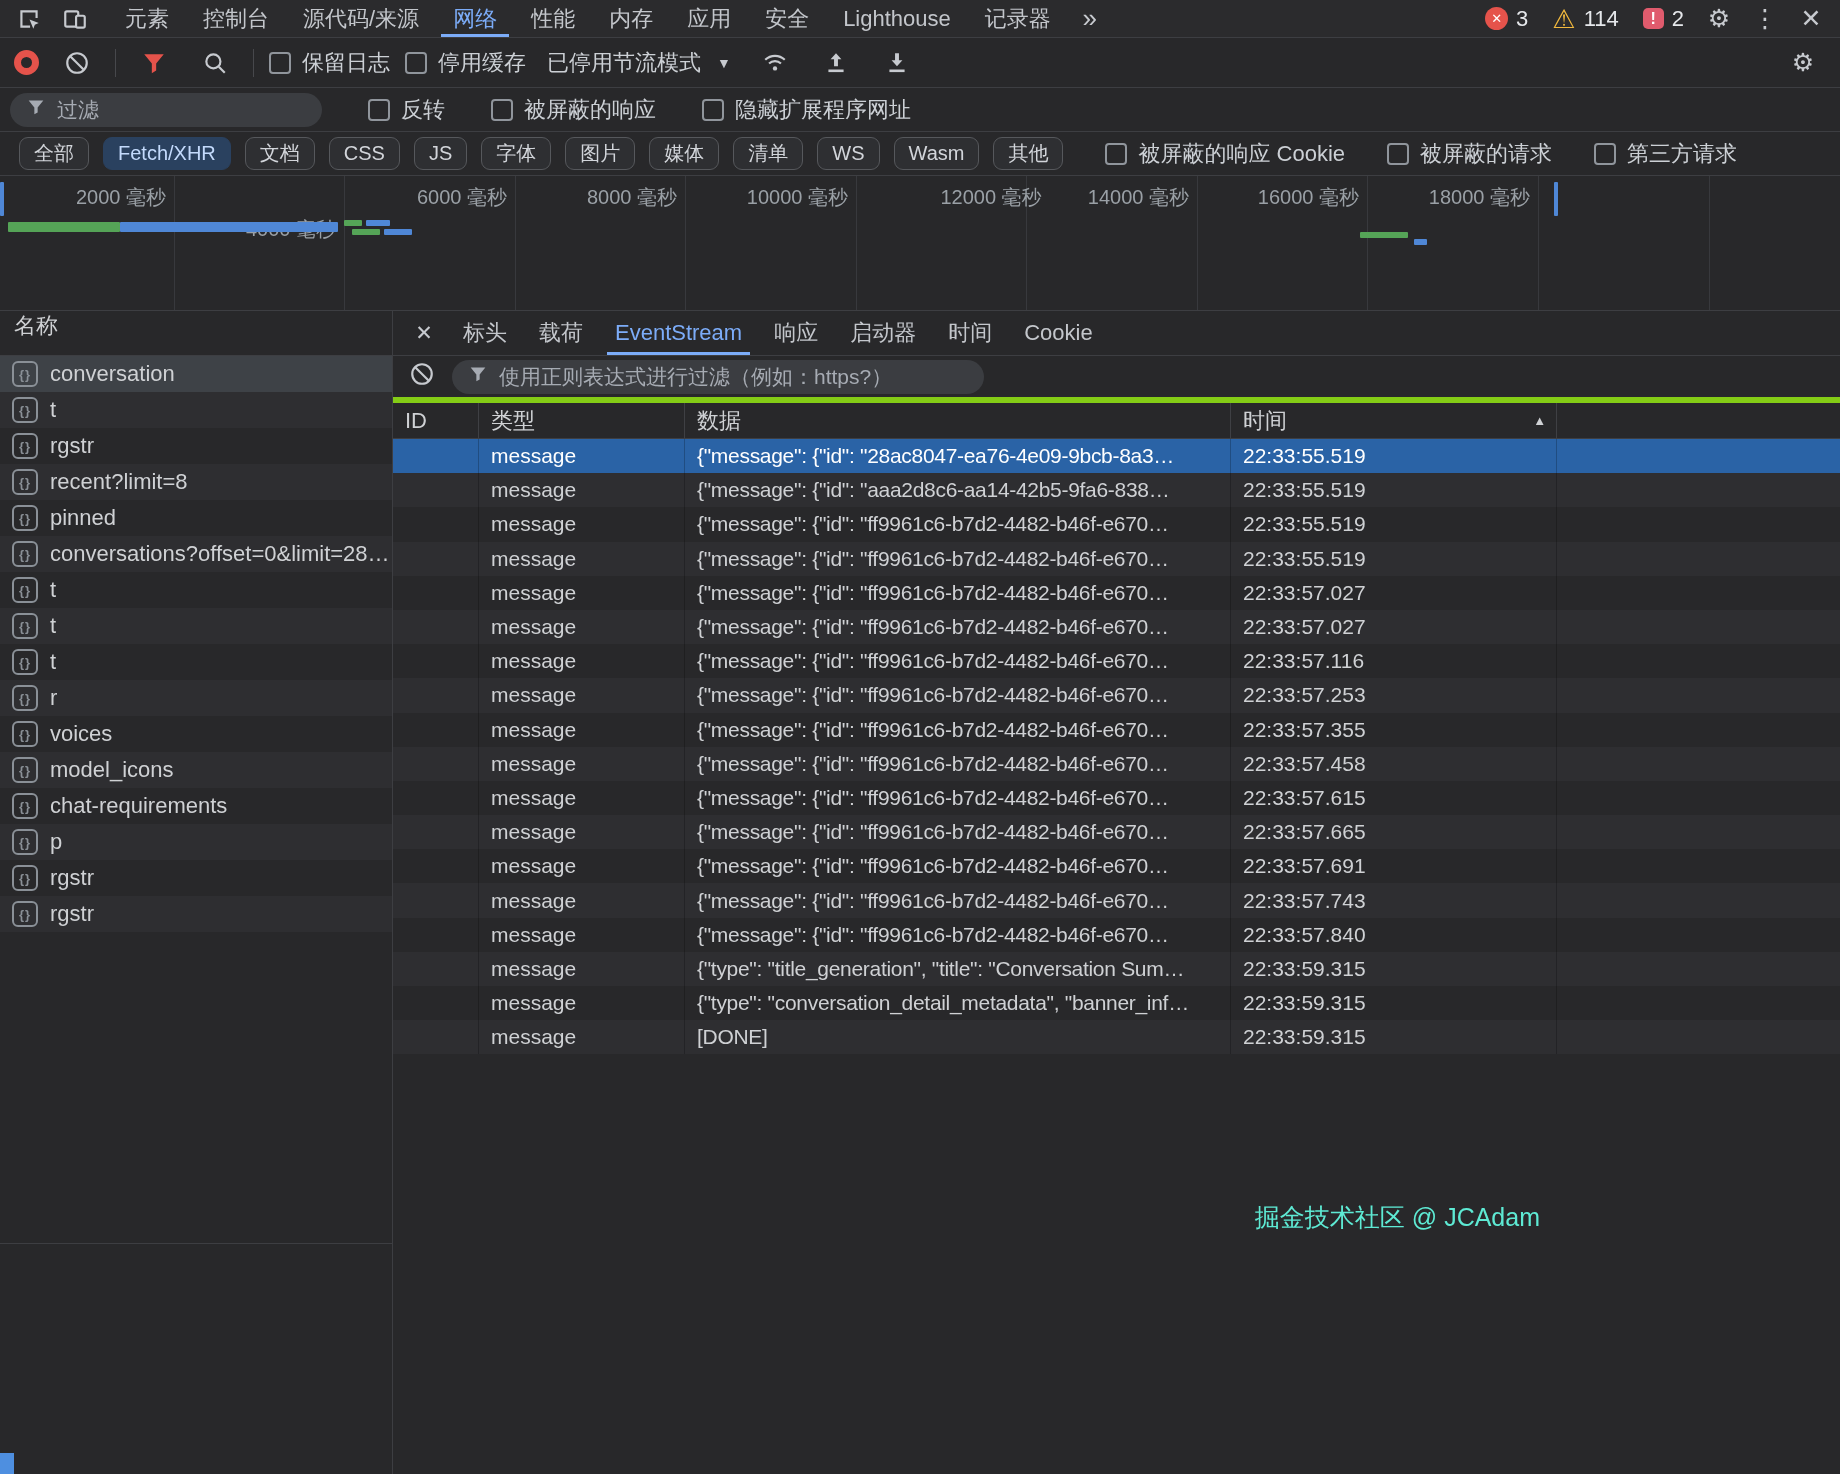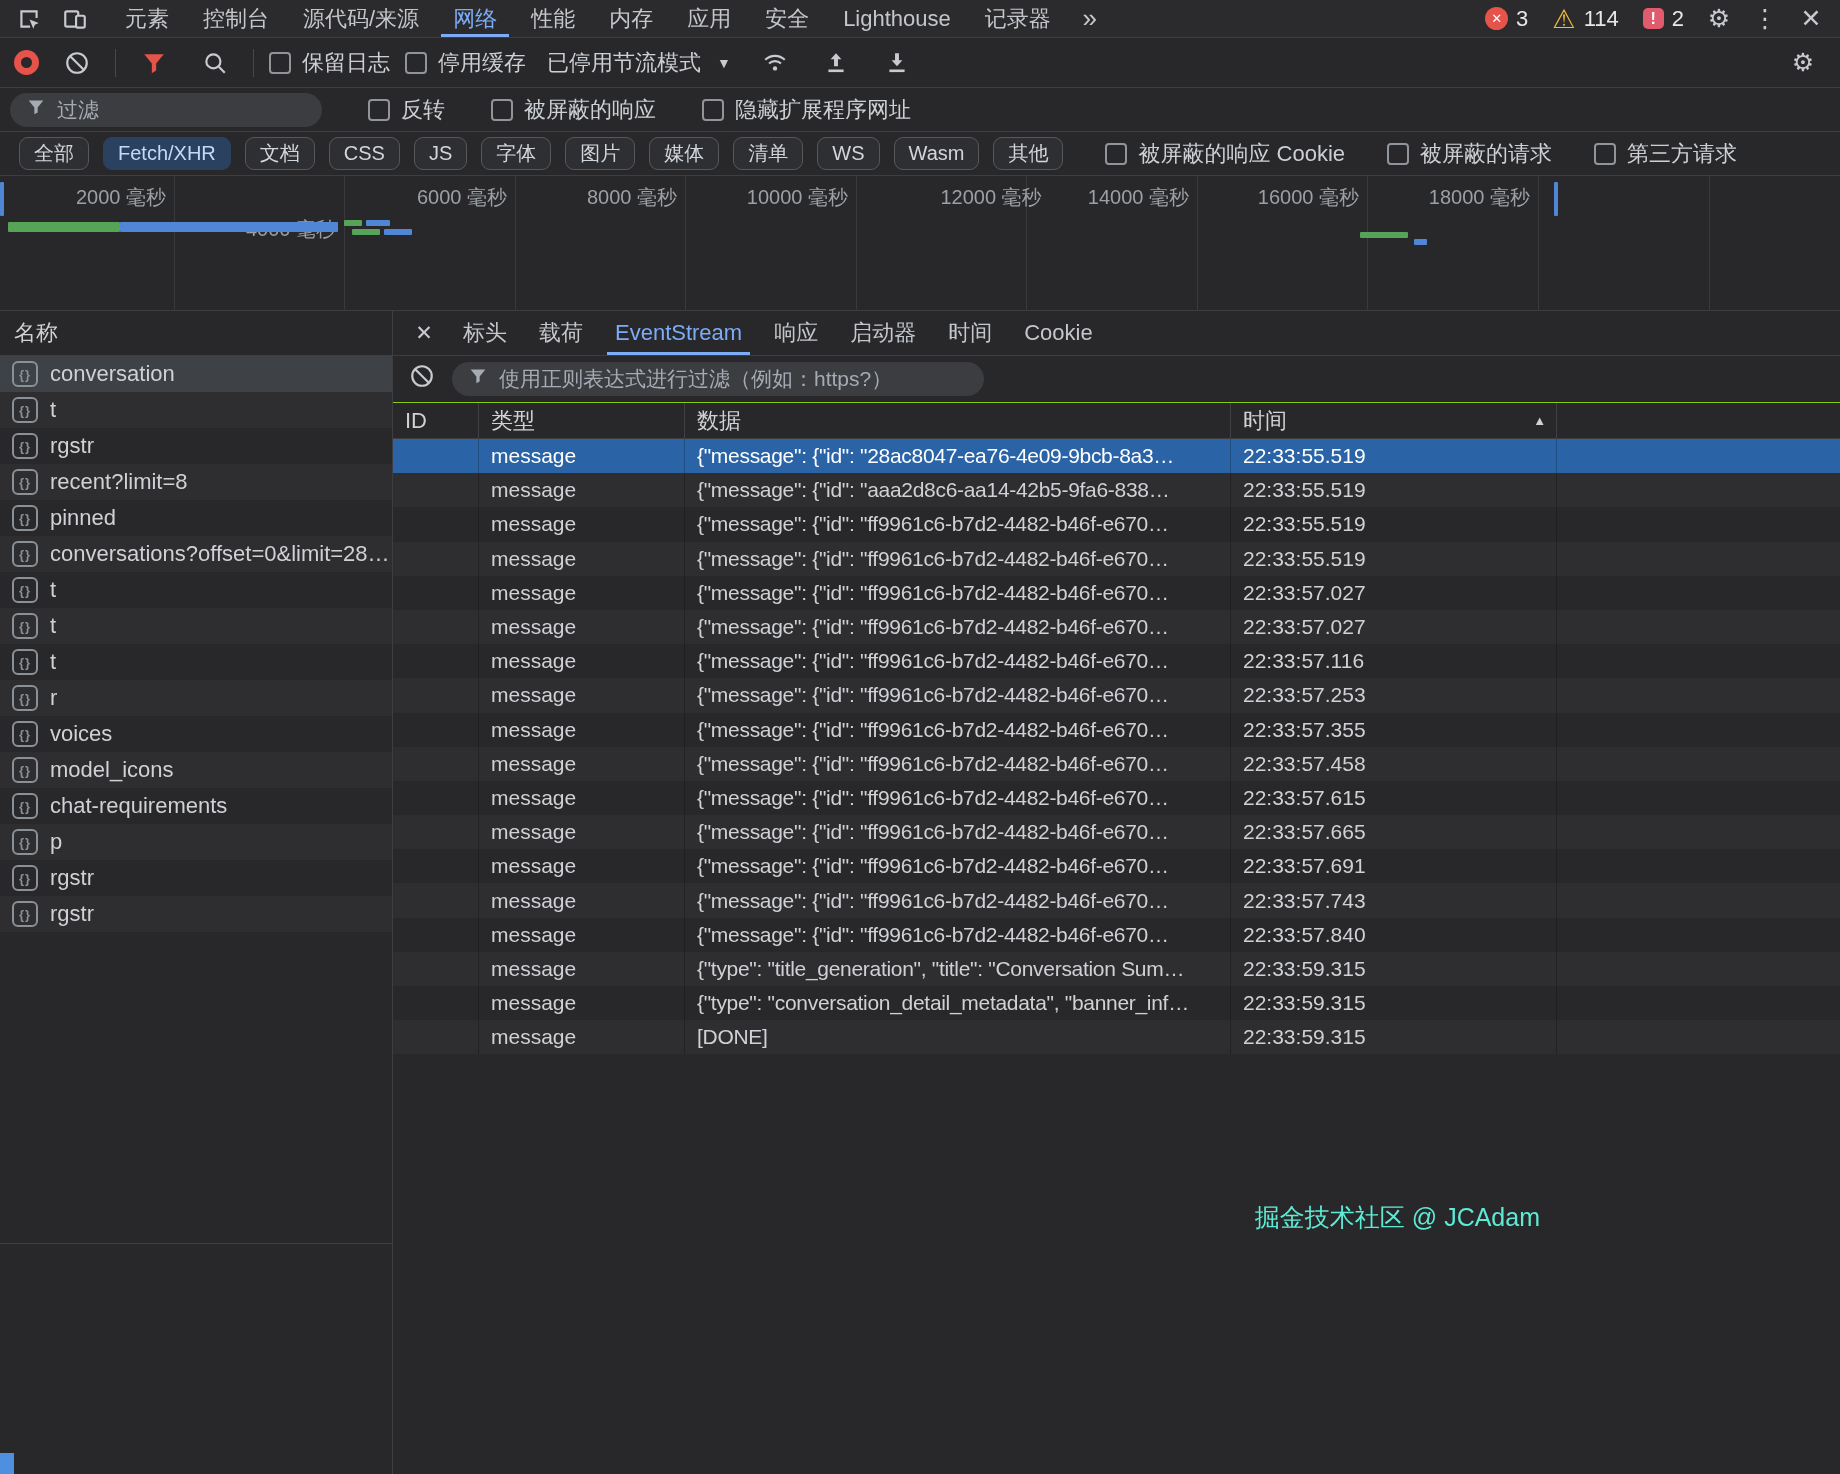--- a/index.html
+++ b/index.html
@@ -51,38 +51,38 @@
 
   
   .timeline { position: relative; height: 135px; flex: none; border-bottom: 1px solid #3d3e42; overflow: hidden; }
   .tl-line { position: absolute; top: 0; bottom: 0; width: 1px; background: #38393d; }
   .tl-label { position: absolute; top: 8px; width: 150px; text-align: right; font-size: 20px; color: #9aa0a6; }
   .tl-bar { position: absolute; border-radius: 1px; }
 
   
   .main { flex: 1; display: flex; min-height: 0; }
   .left-panel { width: 393px; flex: none; border-right: 1px solid #3d3e42; display: flex; flex-direction: column; position: relative; }
-  .lp-header { height: 45px; flex: none; border-bottom: 1px solid #3d3e42; display: flex; align-items: center; padding: 0 14px; }
+  .lp-header { height: 45px; flex: none; border-bottom: 1px solid #3d3e42; display: flex; align-items: flex-start; padding: 0 14px; }
   .req-list { flex: none; }
   .req-row { height: 36px; display: flex; align-items: center; gap: 12px; padding: 0 12px; white-space: nowrap; overflow: hidden; }
   .req-row:nth-child(even) { background: #2e2e31; }
   .req-row.selected { background: #3e4247; }
   .req-ico { width: 26px; height: 26px; border: 2px solid #8a9097; border-radius: 6px; color: #8a9097; font-size: 13px; font-weight: bold; letter-spacing: 1px; display: flex; align-items: center; justify-content: center; flex: none; }
   .lp-line { position: absolute; top: 932px; left: 0; right: 0; height: 1px; background: #3d3e42; }
   .corner-frag { position: absolute; left: 0; bottom: 0; width: 14px; height: 21px; background: #4e8fe0; }
 
   
   .right-panel { flex: 1; min-width: 0; display: flex; flex-direction: column; position: relative; }
   .detail-tabs { height: 45px; flex: none; border-bottom: 1px solid #3d3e42; display: flex; align-items: center; padding: 0 8px; }
   .dt-close { width: 46px; text-align: center; color: #c7cacf; font-size: 21px; flex: none; }
   .detail-tab { position: relative; height: 100%; display: flex; align-items: center; padding: 0 16px; color: #c3c6cb; white-space: nowrap; }
   .detail-tab.selected { color: #7cacf8; }
   .detail-tab.selected::after { content:""; position: absolute; left: 8px; right: 8px; bottom: 0; height: 3px; background: #7cacf8; }
 
-  .ev-toolbar { height: 47px; flex: none; display: flex; align-items: center; gap: 17px; padding: 0 16px; border-bottom: 1px solid #84cc16; }
+  .ev-toolbar { height: 47px; flex: none; display: flex; align-items: center; gap: 17px; padding: 0 16px; border-bottom: 6px solid #84cc16; }
   .ev-filter input { width: 470px; }
 
   .ev-grid-header { height: 36px; flex: none; display: grid; grid-template-columns: 85px 206px 546px 326px 1fr; align-items: stretch; border-bottom: 1px solid #3d3e42; }
   .hc { display: flex; align-items: center; padding-left: 12px; border-left: 1px solid #3f4044; color: #cfd1d4; }
   .hc:first-child { border-left: none; }
   .hc-time { justify-content: space-between; padding-right: 10px; }
   .sort-arrow { font-size: 13px; color: #cfd1d4; }
 
   .ev-body { flex: 1; overflow: hidden; }
   .ev-row { height: 34.2px; display: grid; grid-template-columns: 85px 206px 546px 326px 1fr; font-size: 21px; color: #cfd1d4; }

